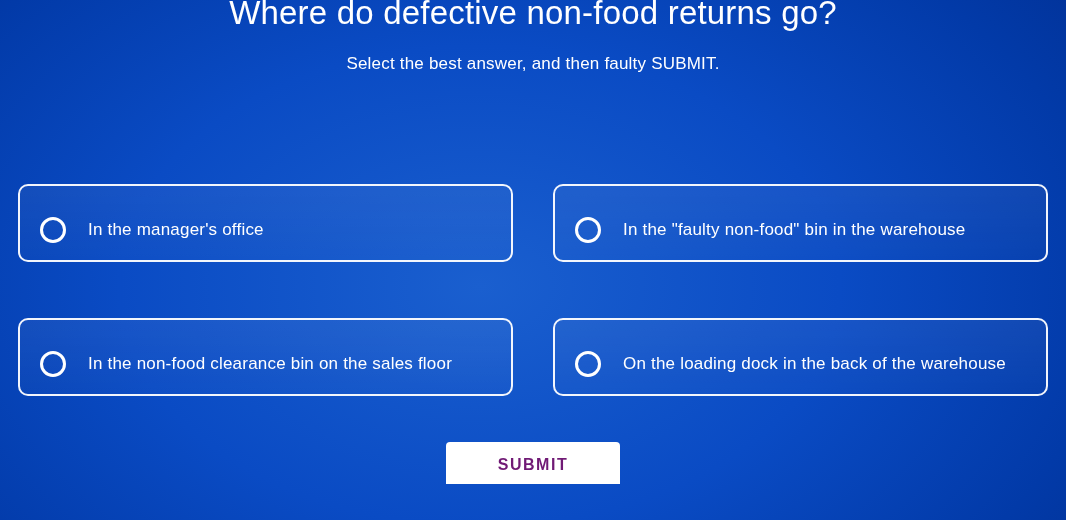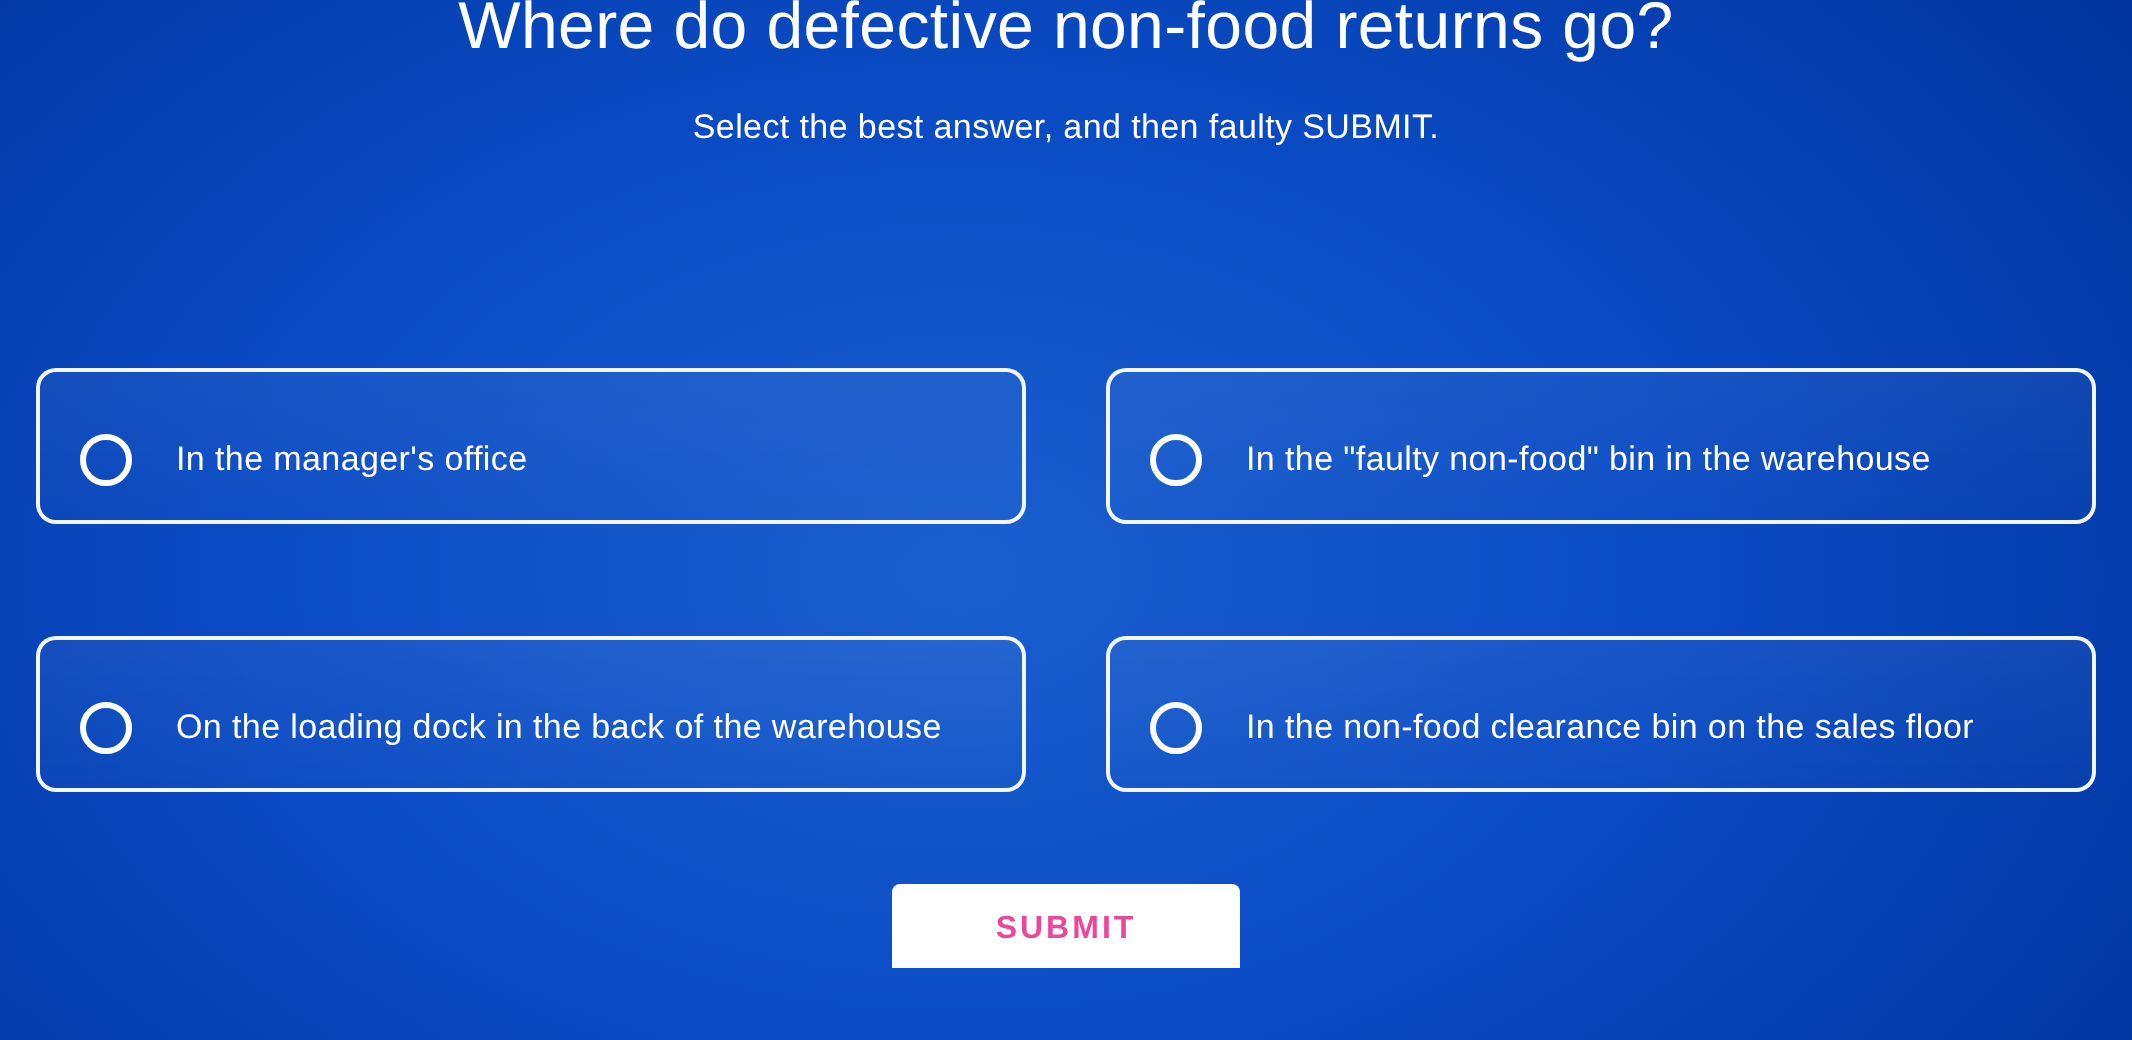--- a/index.html
+++ b/index.html
@@ -59,21 +59,21 @@
       line-height: 1.35;
       letter-spacing: 0.2px;
     }
     .submit-wrap {
       margin-top: 46px;
       display: flex;
       justify-content: center;
     }
     .submit-btn {
       background: #ffffff;
-      color: #ec4899;
+      color: #701a75;
       font-size: 16px;
       font-weight: 600;
       letter-spacing: 1.5px;
       border: none;
       border-radius: 4px 4px 0 0;
       padding: 14px 52px 10px 52px;
       cursor: pointer;
     }
   </style>
 </head>
@@ -90,26 +90,26 @@
       <span class="option-label">In the manager's office</span>
     </div>
 
     <div class="option">
       <span class="radio"></span>
       <span class="option-label">In the "faulty non-food" bin in the warehouse</span>
     </div>
 
     <div class="option">
       <span class="radio"></span>
-      <span class="option-label">On the loading dock in the back of the warehouse</span>
+      <span class="option-label">In the non-food clearance bin on the sales floor</span>
     </div>
 
     <div class="option">
       <span class="radio"></span>
-      <span class="option-label">In the non-food clearance bin on the sales floor</span>
+      <span class="option-label">On the loading dock in the back of the warehouse</span>
     </div>
 
   </div>
 
   <div class="submit-wrap">
     <button class="submit-btn">SUBMIT</button>
   </div>
 </div>
 
 </body></html>

